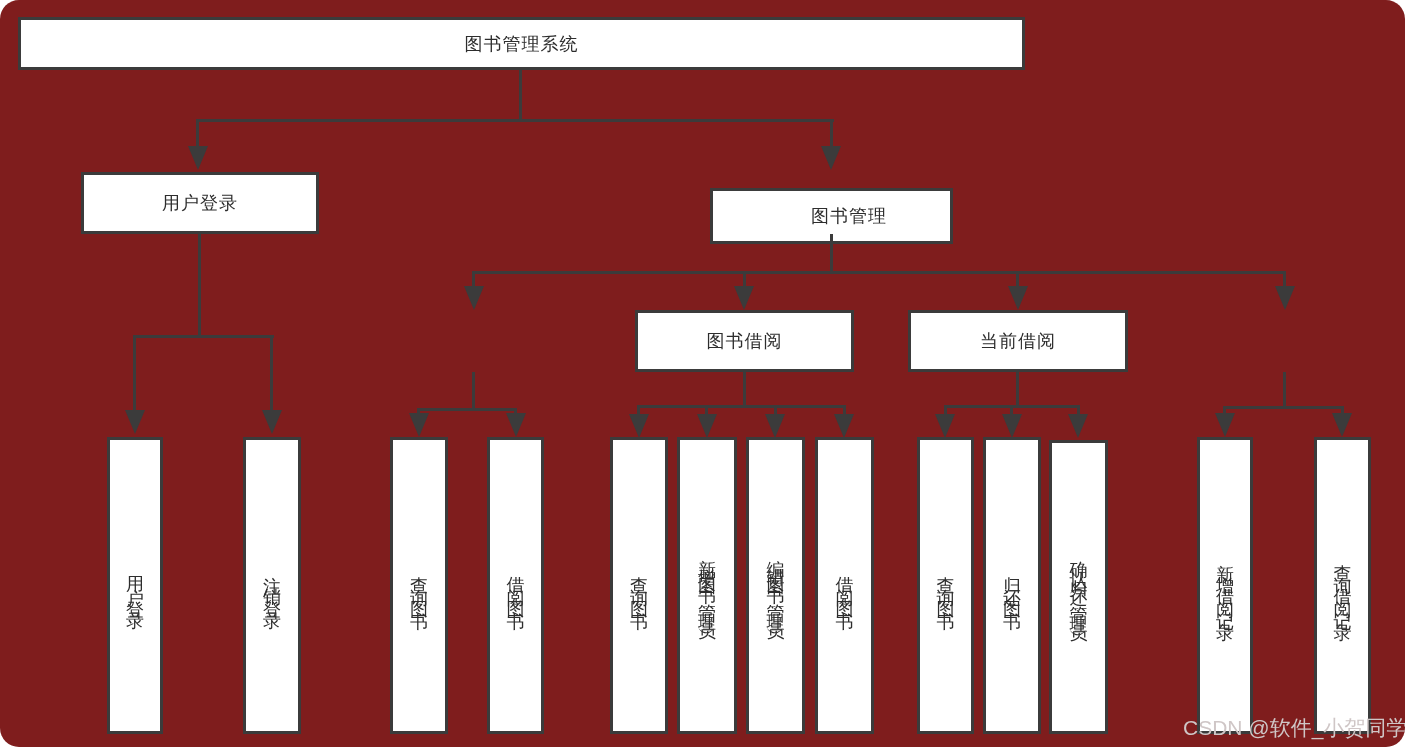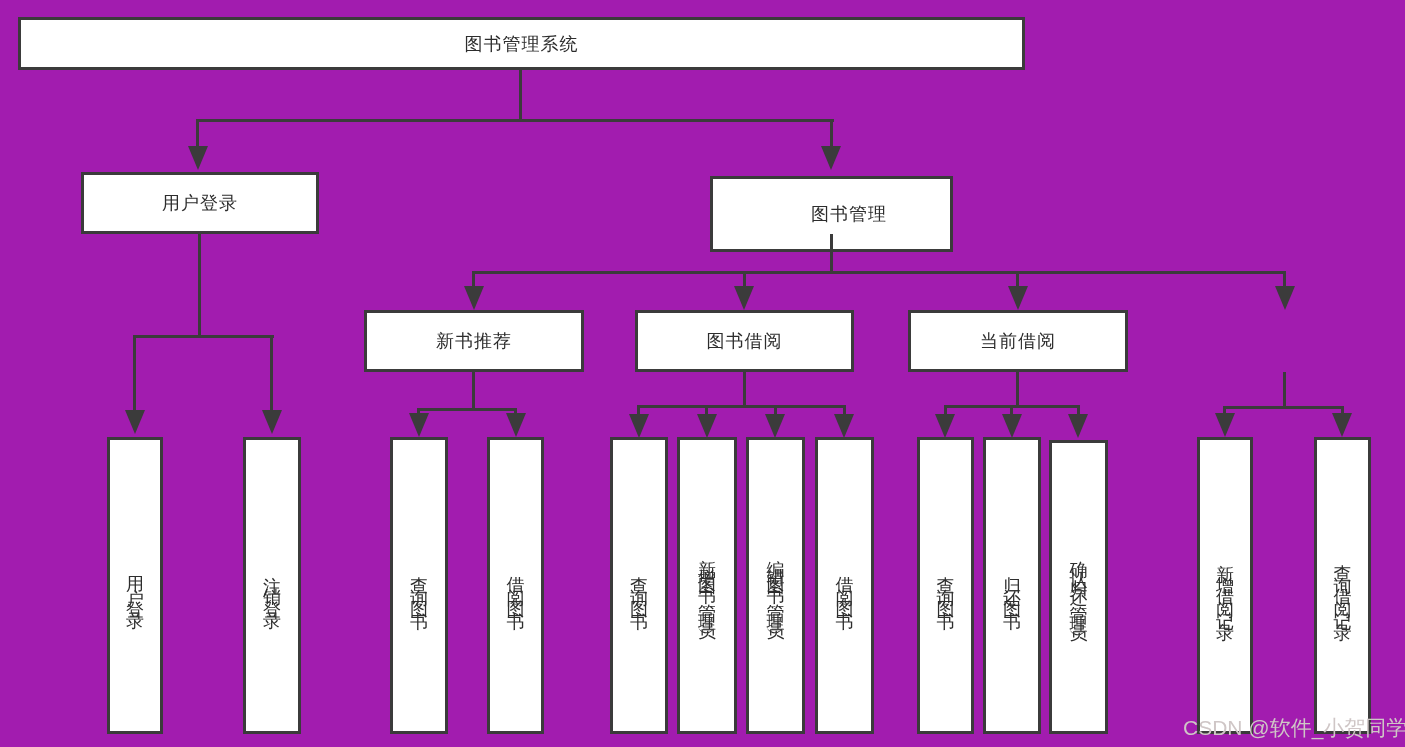--- a/index.html
+++ b/index.html
@@ -1,19 +1,19 @@
 <!DOCTYPE html>
 <html><head>
 <meta charset="utf-8">
 <style>
   html,body{margin:0;padding:0;background:#ffffff;}
   .canvas{
-    position:relative;width:1405px;height:747px;background:#a21caf;
+    position:relative;width:1405px;height:747px;background:#7f1d1d;
     font-family:"Liberation Sans","DejaVu Sans",sans-serif;
-    color:#2d2d2d;overflow:hidden;
+    color:#2d2d2d;overflow:hidden;border-radius:19px;
   }
   .box{
     position:absolute;background:#ffffff;border:3px solid #3b3b3b;
     display:flex;align-items:center;justify-content:center;
     font-size:18px;letter-spacing:1px;color:#2d2d2d;box-sizing:border-box;
     text-align:center;
   }
   .vbox{
     writing-mode:vertical-rl;text-orientation:mixed;
     letter-spacing:12px;line-height:1;
@@ -35,21 +35,21 @@
   .n-root{left:18px;top:17px;width:1007px;height:53px;}
   .c-root-stem{left:519px;top:70px;height:49px;}
   .c-l1-branch{left:197px;top:119px;width:637px;}
   .c-l2a-drop{left:196px;top:119px;height:30px;}
   .c-l2b-drop{left:830px;top:119px;height:30px;}
   .a-l2a{left:188px;top:146px;}
   .a-l2b{left:821px;top:146px;}
 
   
   .n-user-login{left:81px;top:172px;width:238px;height:62px;}
-  .n-book-mgmt{left:710px;top:176px;width:243px;height:76px;padding-left:35px;}
+  .n-book-mgmt{left:710px;top:188px;width:243px;height:56px;padding-left:35px;}
 
   
   .c-user-stem{left:198px;top:234px;height:101px;}
   .c-user-branch{left:133px;top:335px;width:141px;}
   .c-user-d1{left:133px;top:335px;height:78px;}
   .c-user-d2{left:270px;top:335px;height:78px;}
   .a-user-1{left:125px;top:410px;}
   .a-user-2{left:262px;top:410px;}
   .n-user-login-leaf{left:107px;top:437px;width:56px;height:297px;}
   .n-logout-leaf{left:243px;top:437px;width:58px;height:297px;}
@@ -150,21 +150,20 @@
   <div class="hl c-l3-branch"></div>
   <div class="vl c-l3-d1"></div>
   <div class="vl c-l3-d2"></div>
   <div class="vl c-l3-d3"></div>
   <div class="vl c-l3-d4"></div>
   <div class="ar a-l3-1"></div>
   <div class="ar a-l3-2"></div>
   <div class="ar a-l3-3"></div>
   <div class="ar a-l3-4"></div>
 
-  <div class="box n-new-rec">新书推荐</div>
   <div class="box n-book-borrow">图书借阅</div>
   <div class="box n-cur-borrow">当前借阅</div>
 
   <div class="vl c-rec-stem"></div>
   <div class="hl c-rec-branch"></div>
   <div class="vl c-rec-d1"></div>
   <div class="vl c-rec-d2"></div>
   <div class="ar a-rec-1"></div>
   <div class="ar a-rec-2"></div>
   <div class="box vbox n-rec-query">查询图书</div>

